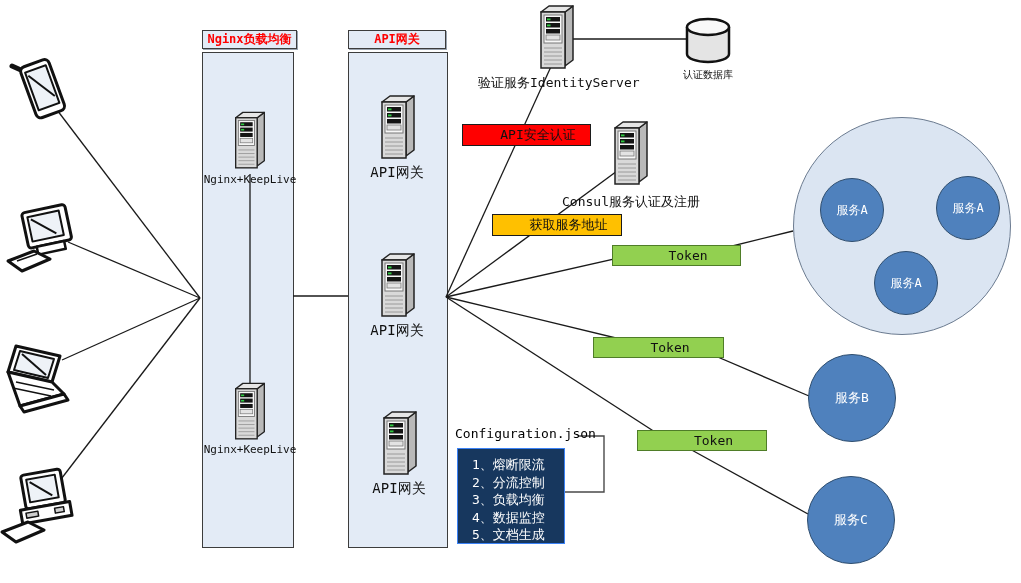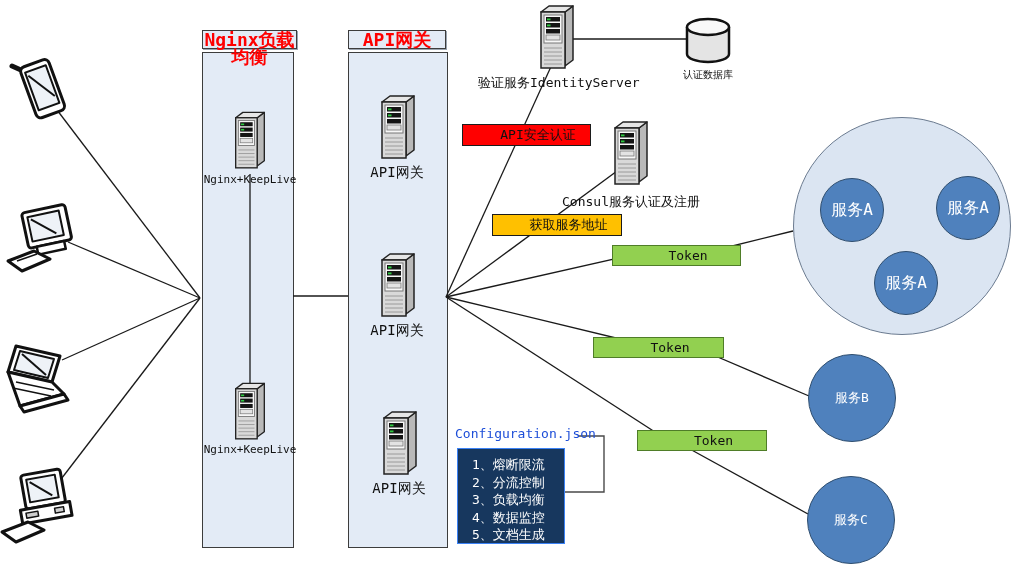--- a/index.html
+++ b/index.html
@@ -2,40 +2,40 @@
 <html><head>
 <meta charset="utf-8">
 <style>
   html,body{margin:0;padding:0;background:#fff;}
   #canvas{position:relative;width:1021px;height:583px;background:#fff;overflow:hidden;
           font-family:"DejaVu Sans Mono","Liberation Mono",monospace;color:#111;}
   .abs{position:absolute;}
   
   .col{background:#e3ebf6;border:1px solid #3c3c3c;z-index:1;}
   .col-title{background:#e3ebf6;border:1px solid #3c3c3c;box-shadow:1px 1px 0 #9aa4b0;
-             color:#ff0000;font-weight:bold;font-size:18px;text-align:center;
+             color:#ff0000;font-weight:bold;font-size:12px;text-align:center;
              line-height:17px;z-index:3;}
   
   .badge{border:1px solid #1c1c1c;font-size:13px;text-align:center;z-index:4;color:#111;padding-left:23px;}
   .badge.red{background:#ff0000;}
   .badge.orange{background:#ffc000;}
   .badge.green{background:#92d050;border-color:#4f7d28;}
   
   .icon{z-index:3;}
   .cap{font-size:12px;text-align:center;white-space:nowrap;z-index:3;color:#111;}
   
   .bigcircle{width:216px;height:216px;border-radius:50%;background:#dbe5f2;
              border:1px solid #6b7b90;z-index:1;}
   .node{border-radius:50%;background:#4f81bd;border:1px solid #2f4e6f;color:#fff;
-        display:flex;align-items:center;justify-content:center;font-size:16px;z-index:3;}
+        display:flex;align-items:center;justify-content:center;font-size:12px;z-index:3;}
   .node.small{width:62px;height:62px;}
   .node.big{width:86px;height:86px;font-size:13px;}
   .cluster-title{font-size:14px;text-align:center;z-index:3;color:#111;}
   
-  .config-title{font-size:13px;z-index:4;white-space:nowrap;color:#1d4ed8;}
+  .config-title{font-size:13px;z-index:4;white-space:nowrap;color:#000000;}
   .config-box{background:#17375e;color:#fff;font-size:13px;line-height:17.5px;
               padding:7px 6px 6px 14px;z-index:4;border:1px solid #3b82f6;}
   .config-box div{white-space:nowrap;}
   #wires{position:absolute;left:0;top:0;z-index:2;}
 </style>
 </head>
 <body>
 
 <div id="canvas">
 

